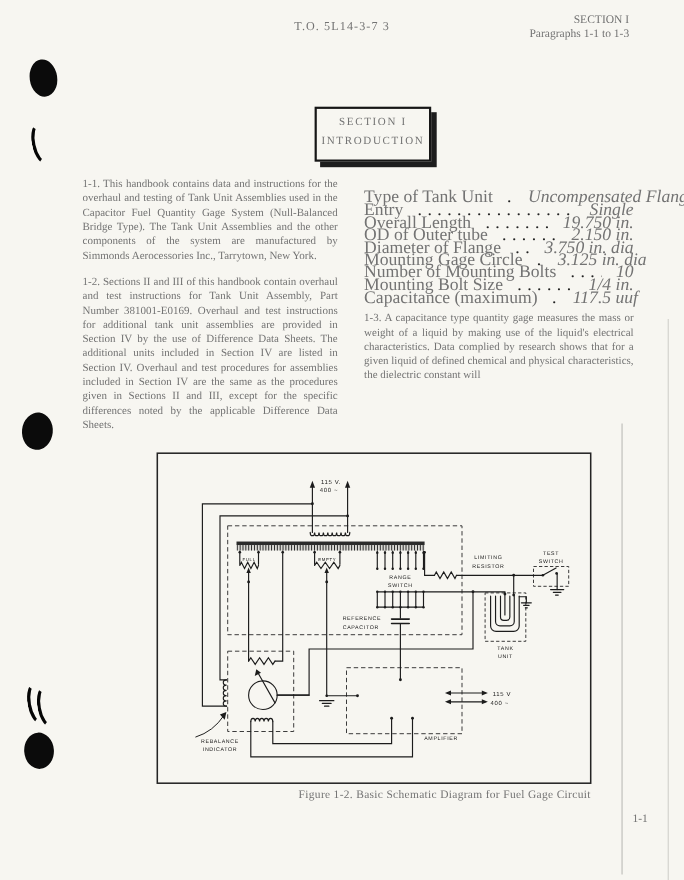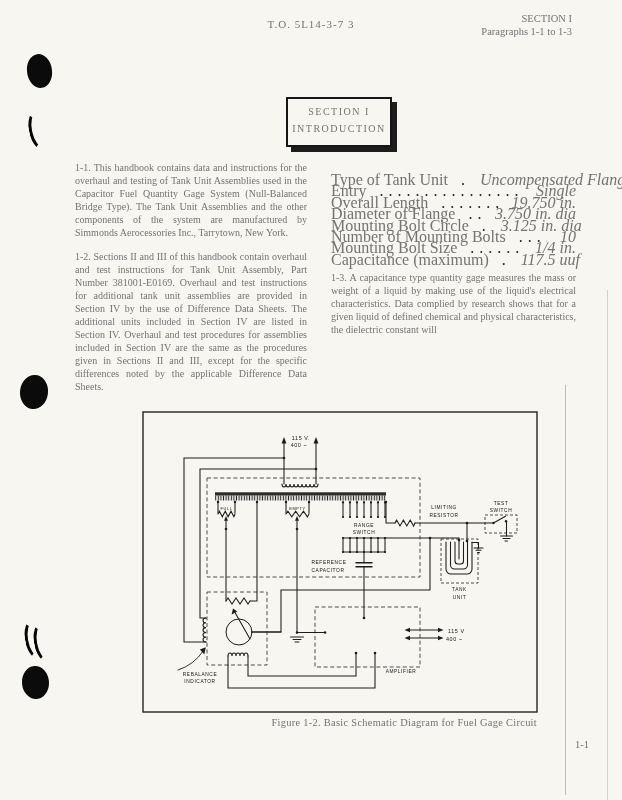--- a/index.html
+++ b/index.html
@@ -93,26 +93,31 @@
           <span class="lp-label">Entry</span>
           <span class="lp-dots"></span>
           <span class="lp-value">Single</span>
         </div>
       <div class="lp-row">
           <span class="lp-label">Overall Length</span>
           <span class="lp-dots"></span>
           <span class="lp-value">19.750 in.</span>
         </div>
       <div class="lp-row">
+          <span class="lp-label">OD of Outer tube</span>
+          <span class="lp-dots"></span>
+          <span class="lp-value">2.150 in.</span>
+        </div>
+      <div class="lp-row">
           <span class="lp-label">Diameter of Flange</span>
           <span class="lp-dots"></span>
           <span class="lp-value">3.750 in. dia</span>
         </div>
       <div class="lp-row">
-          <span class="lp-label">Mounting Bolt Circle</span>
+          <span class="lp-label">Mounting Gage Circle</span>
           <span class="lp-dots"></span>
           <span class="lp-value">3.125 in. dia</span>
         </div>
       <div class="lp-row">
           <span class="lp-label">Number of Mounting Bolts</span>
           <span class="lp-dots"></span>
           <span class="lp-value">10</span>
         </div>
       <div class="lp-row">
           <span class="lp-label">Mounting Bolt Size</span>

